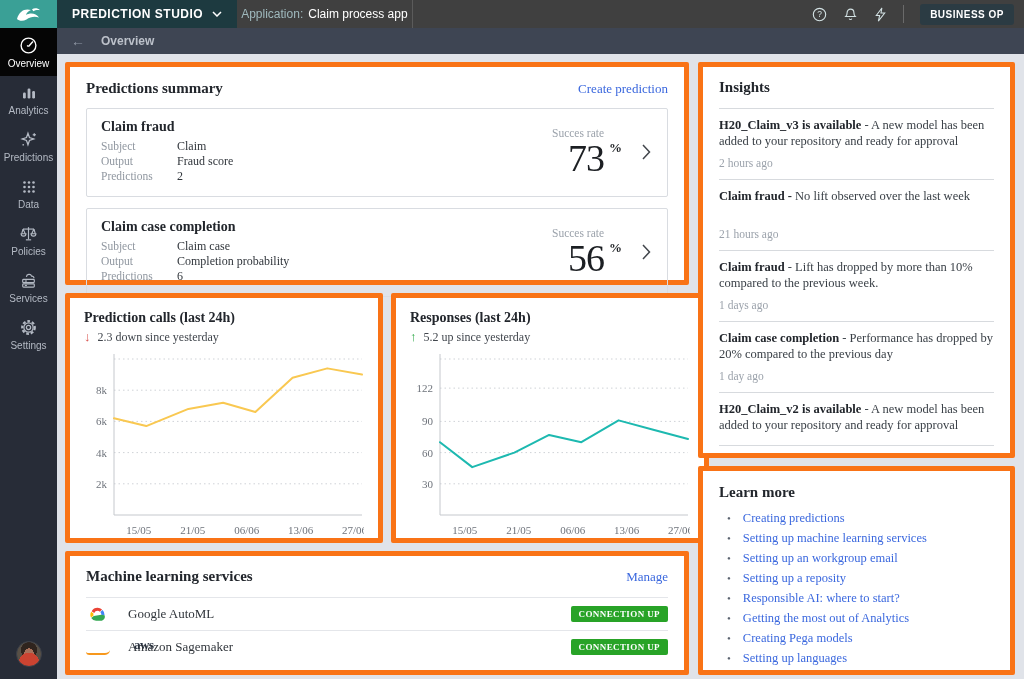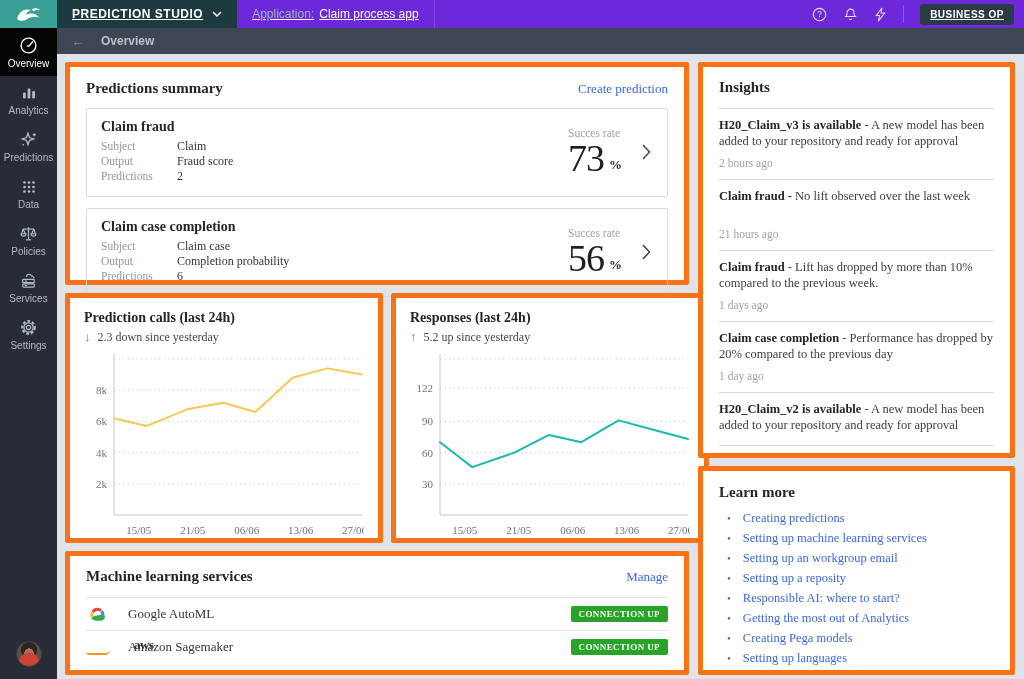--- a/index.html
+++ b/index.html
@@ -1,25 +1,25 @@
 <!DOCTYPE html>
 <html><head>
 <meta charset="utf-8">
 <style>
   * { box-sizing: border-box; margin: 0; padding: 0; }
   html,body { width:1024px; height:679px; overflow:hidden; }
   body { font-family:"Liberation Sans", sans-serif; background:#e0e3e9; color:#30353b; }
   svg { font-family: inherit; display:block; }
 
   
-  .topbar { height:28px; background:#6d28d9; display:flex; align-items:stretch; color:#fff;text-decoration:underline; }
+  .topbar { height:28px; background:#404040; display:flex; align-items:stretch; color:#fff; }
   .logo-box { width:57px; background:#3aa096; display:flex; align-items:center; justify-content:center; cursor:pointer; }
   .seg-product { background:#1d3a40; display:flex; align-items:center; gap:9px; padding:0 15px; cursor:pointer; }
   .seg-product .prod { font-size:12px; font-weight:bold; letter-spacing:.5px; }
-  .seg-app { display:flex; align-items:center; gap:5px; padding:0 15px; font-size:12px;
+  .seg-app { display:flex; align-items:center; gap:5px; padding:0 4px; font-size:12px;
              border-right:1px solid rgba(255,255,255,.14); }
   .seg-app .lbl { color:#9fb9bd; }
   .topbar-right { margin-left:auto; display:flex; align-items:center; gap:16px; padding-right:10px; }
   .tb-icon { color:#d3e2e4; cursor:pointer; display:flex; align-items:center; }
   .tb-divider { width:1px; height:18px; background:rgba(255,255,255,.22); }
   .op-badge { background:#2b3b43; color:#fff; font-size:10px; font-weight:bold; letter-spacing:.5px;
               padding:5px 10px; border-radius:3px; cursor:pointer; }
 
   
   .below { display:flex; height:651px; }
@@ -55,21 +55,21 @@
   
   .summary { height:223px; padding:13px 16px; }
   .pred-card { border:1px solid #d9dce1; border-radius:2px; margin-top:11px; padding:10px 16px 12px 14px;
                display:flex; justify-content:space-between; align-items:center; cursor:pointer; }
   .pred-name { font-size:14px; font-weight:bold; color:#22262c; margin-bottom:4px; }
   .kv { display:flex; line-height:15px; }
   .kv .k { width:76px; font-size:11.5px; color:#9097a0; }
   .kv .v { font-size:12px; color:#30353b; }
   .rate-wrap { display:flex; align-items:center; gap:20px; }
   .rate-label { font-size:11.5px; color:#9ba2ab; margin-bottom:1px; }
-  .rate-row { display:flex; align-items:flex-end; }
+  .rate-row { display:flex; align-items:flex-start;margin-left:16px; }
   .rate-num { font-size:38px; line-height:36px; color:#1c1f23; letter-spacing:-1px; }
   .rate-unit { font-size:13px; font-weight:bold; color:#1c1f23; margin-left:5px; margin-bottom:3px; }
 
   
   .charts-row { display:flex; gap:8px; height:250px; }
   .chart-card { flex:1; padding:12px 14px; }
   .chart-title { font-size:14px; font-weight:bold; color:#22262c; }
   .delta { display:flex; align-items:center; gap:7px; margin-top:3px; font-size:12px; color:#41464d; }
   .delta .arrow { font-size:13px; font-weight:bold; }
   .plot { margin-top:2px; }

